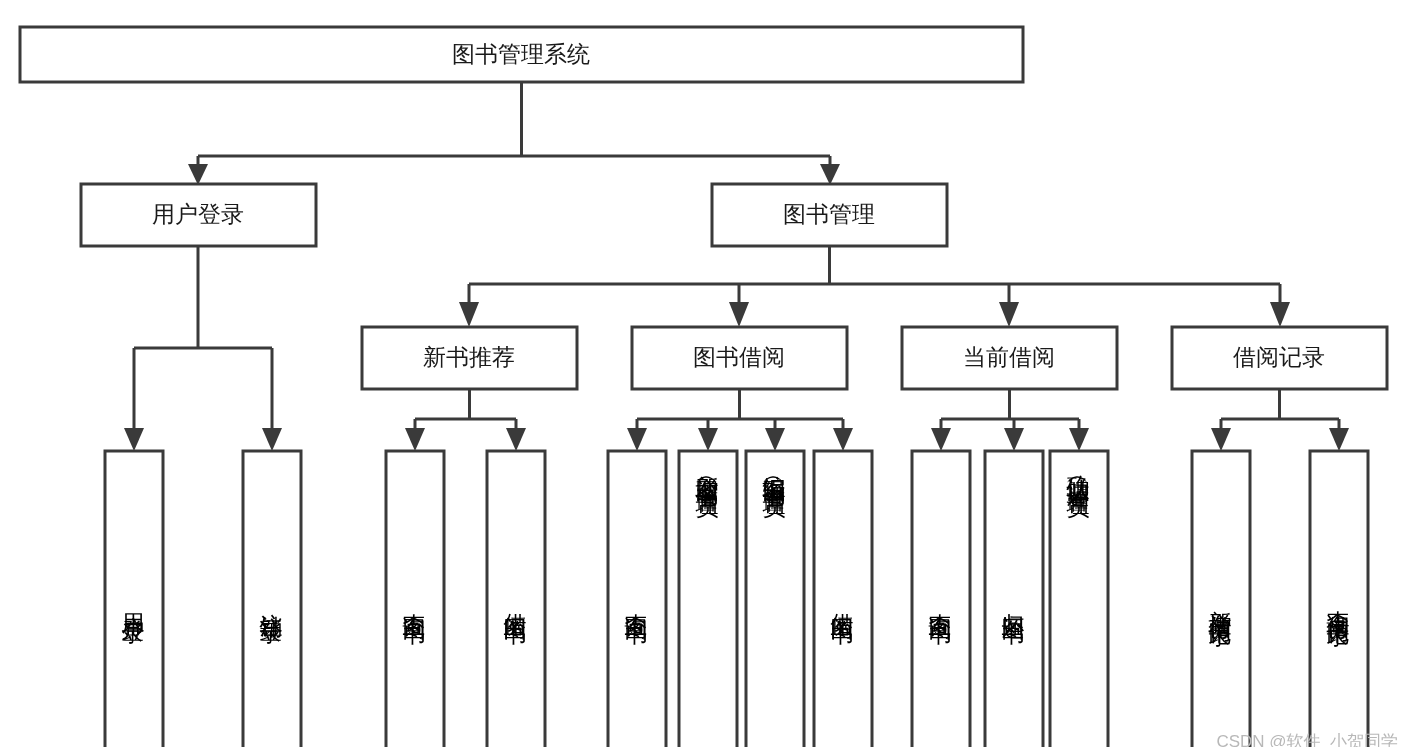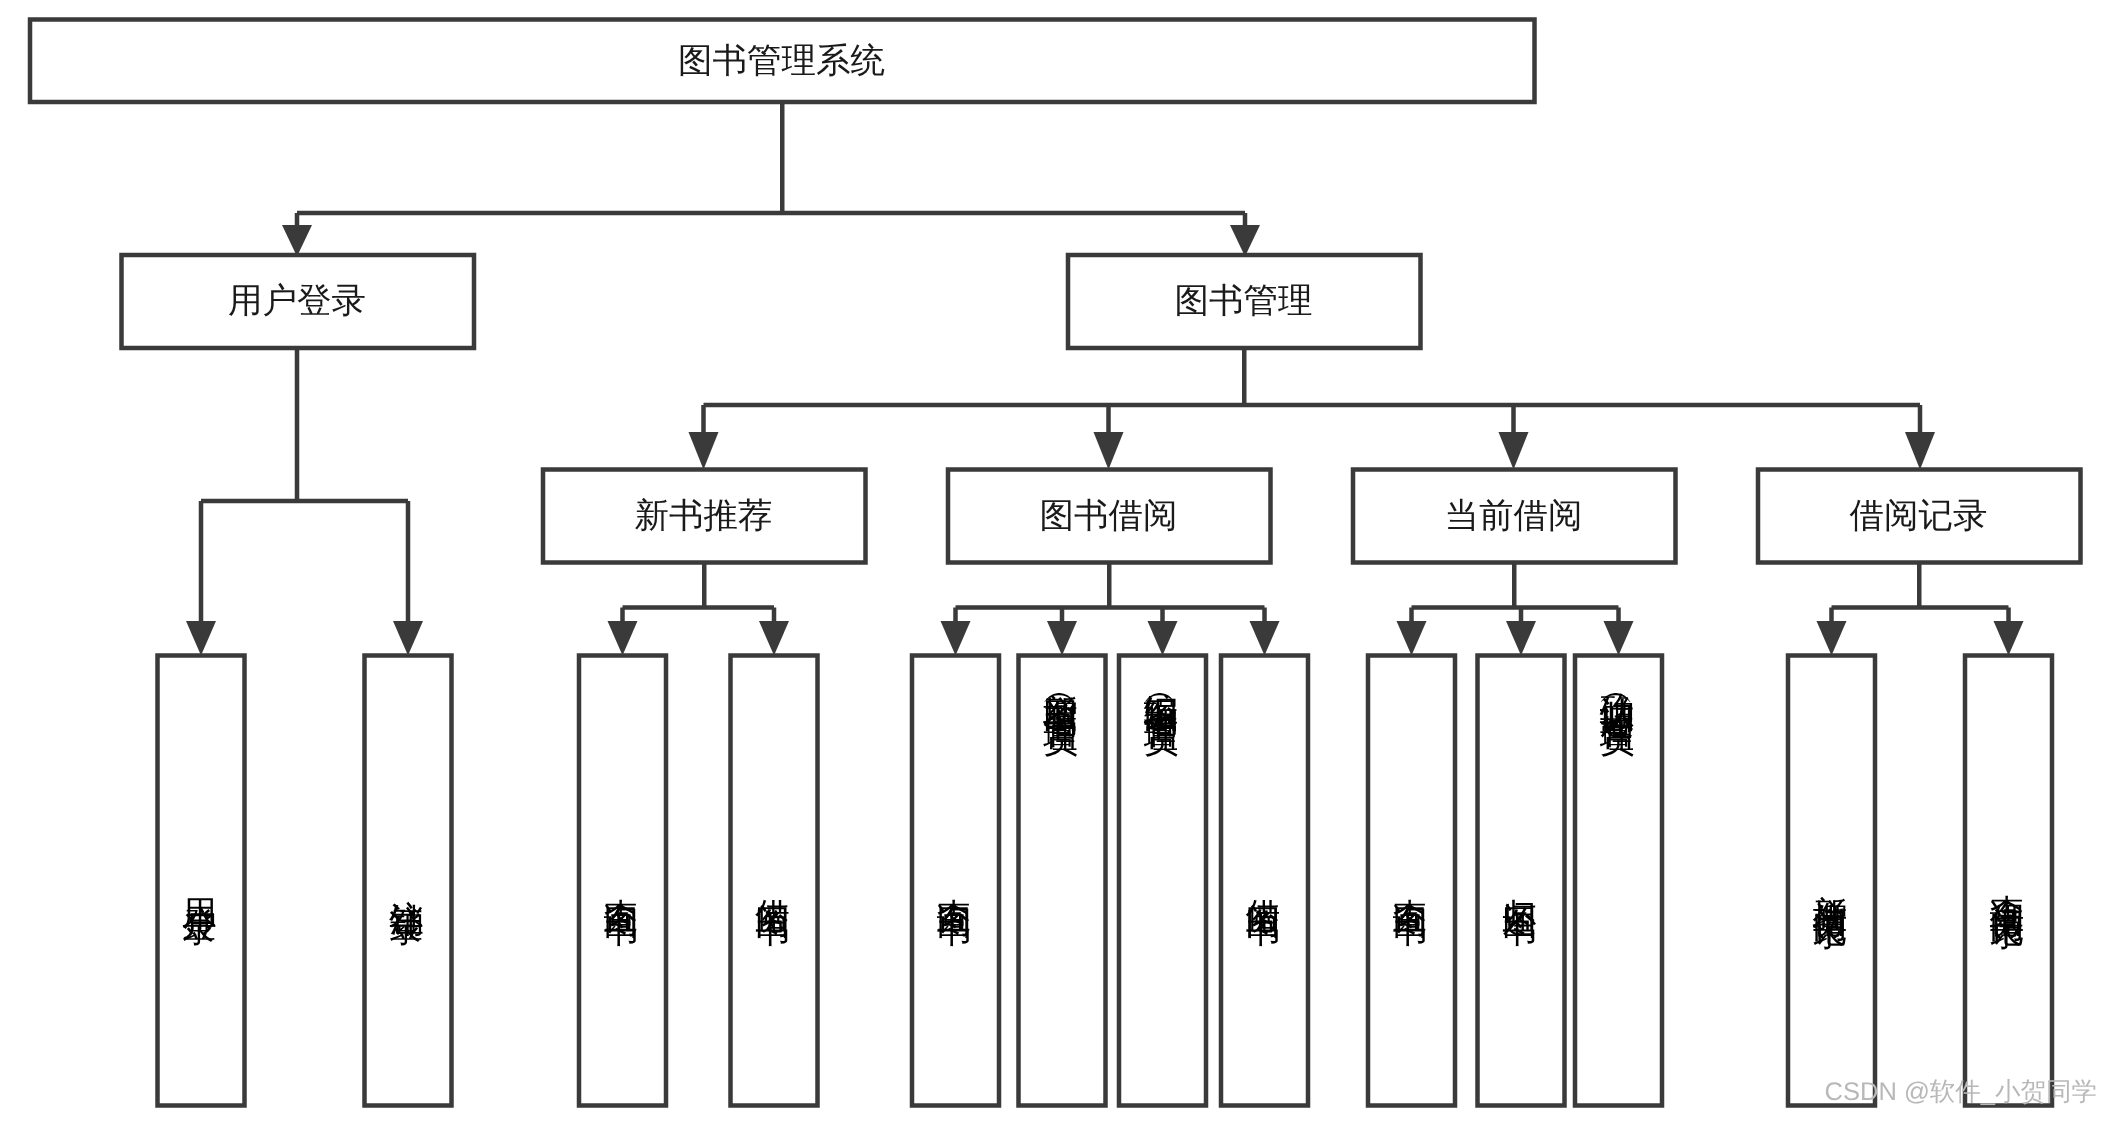--- a/index.html
+++ b/index.html
@@ -10,21 +10,21 @@
   body {
     width: 1405px;
     height: 747px;
     font-family: "Liberation Sans", sans-serif;
     position: relative;
     overflow: hidden;
   }
   #diagram-root {
     position: absolute;
     left: 0;
-    top: 0;
+    top: 14px;
     width: 1405px;
     height: 718px;
   }
   svg {
     display: block;
   }
   .node-box {
     fill: #ffffff;
     stroke: #3a3a3a;
     stroke-width: 3;

